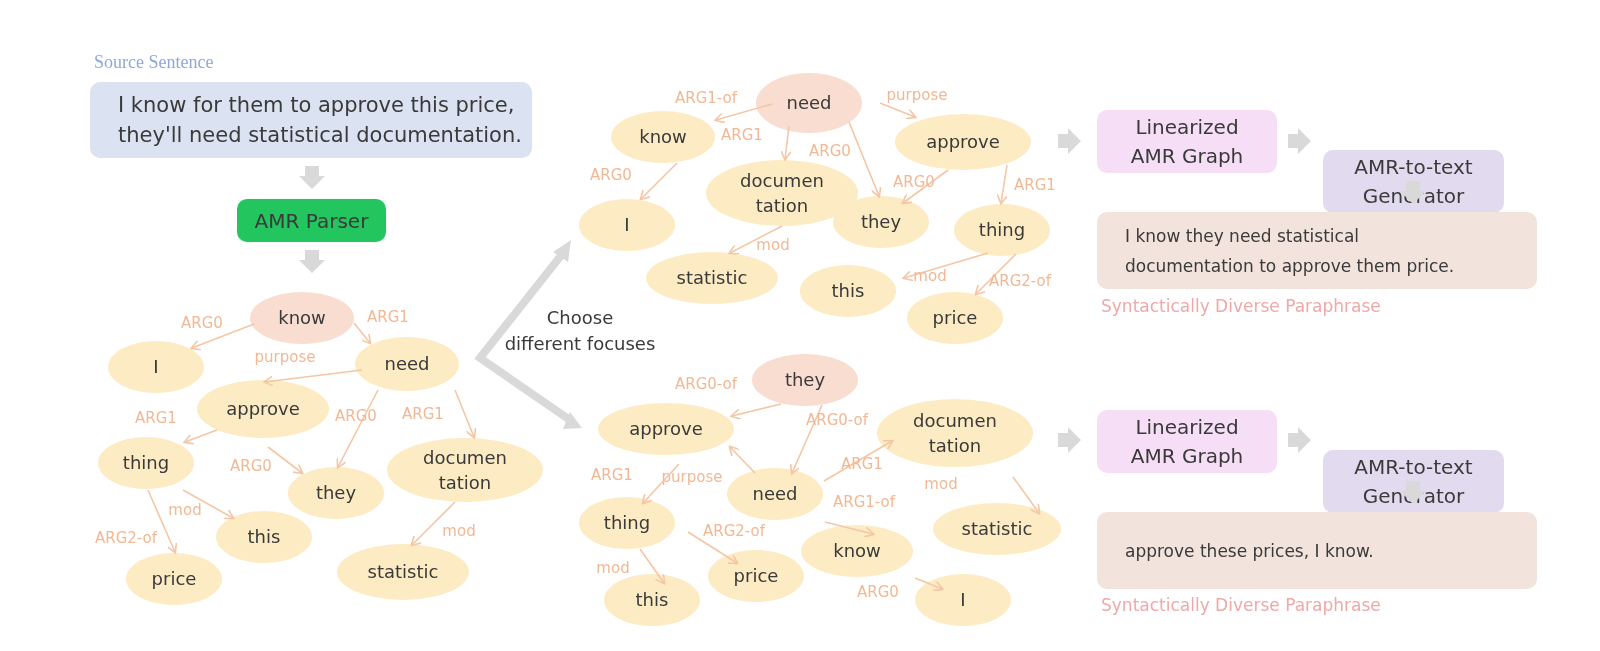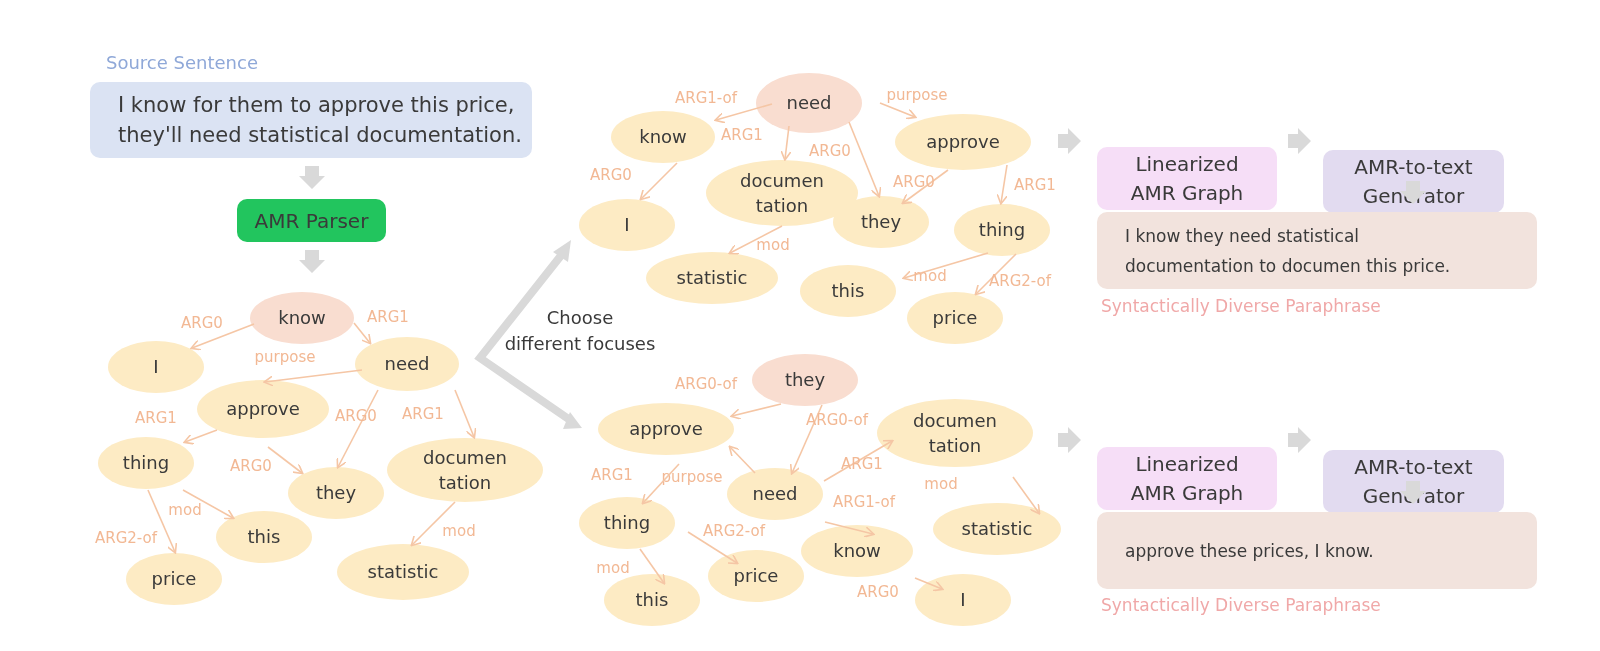--- a/index.html
+++ b/index.html
@@ -5,34 +5,34 @@
   html, body { margin: 0; padding: 0; background: #ffffff; }
   body { width: 1600px; height: 651px; position: relative; overflow: hidden;
          font-family: "DejaVu Sans", sans-serif; color: #3a3a3a; }
   .abs { position: absolute; }
   .title-label { color: #8fa8d8; font-size: 18px; }
   .box { position: absolute; border-radius: 10px; display: flex; align-items: center;
          justify-content: center; text-align: center; color: #3a3a3a; box-sizing: border-box; }
   .box-left { justify-content: flex-start; text-align: left; padding-left: 28px; }
   .src { background: #dbe3f3; font-size: 21px; line-height: 30px; }
   .parser { background: #22c55e; font-size: 20px; }
-  .lin { background: #f6def7; font-size: 20px; line-height: 29px; margin-top: 37px; }
+  .lin { background: #f6def7; font-size: 20px; line-height: 29px; }
   .gen { background: #e2dbf0; font-size: 20px; line-height: 29px; margin-top: 40px; }
   .out { background: #f2e3dd; font-size: 17px; line-height: 30px; }
   .caption { color: #f0a8a8; font-size: 17px; }
   .focus-text { font-size: 18px; text-align: center; line-height: 26px; color: #3a3a3a; }
   svg { position: absolute; left: 0; top: 0; }
   .node-label { font-family: "DejaVu Sans", sans-serif; font-size: 18px; fill: #3a3a3a; }
   .edge-label { font-family: "DejaVu Sans", sans-serif; font-size: 15px; fill: #f2b894; }
   .br { display: block; }
 </style>
 </head>
 <body>
 
-<div class="abs title-label" style="left:106px; top:52px;">Source Sentence</div>
+<div class="abs title-label" style="left:94px; top:52px;font-family:Liberation Serif, serif;">Source Sentence</div>
 <div class="box box-left src" style="left:90px; top:82px; width:442px; height:76px;">
   <div>
     <span class="br">I know for them to approve this price,</span>
     <span class="br">they'll need statistical documentation.</span>
   </div>
 </div>
 
 <div class="box parser" style="left:237px; top:199px; width:149px; height:43px;">
   <span>AMR Parser</span>
 </div>
@@ -50,21 +50,21 @@
 </div>
 <div class="box gen" style="left:1323px; top:110px; width:181px; height:63px;">
   <div>
     <span class="br">AMR-to-text</span>
     <span class="br">Generator</span>
   </div>
 </div>
 <div class="box box-left out" style="left:1097px; top:212px; width:440px; height:77px;">
   <div>
     <span class="br">I know they need statistical</span>
-    <span class="br">documentation to documen this price.</span>
+    <span class="br">documentation to approve them price.</span>
   </div>
 </div>
 <div class="abs caption" style="left:1101px; top:296px;">Syntactically Diverse Paraphrase</div>
 
 <div class="box lin" style="left:1097px; top:410px; width:180px; height:63px;">
   <div>
     <span class="br">Linearized</span>
     <span class="br">AMR Graph</span>
   </div>
 </div>

